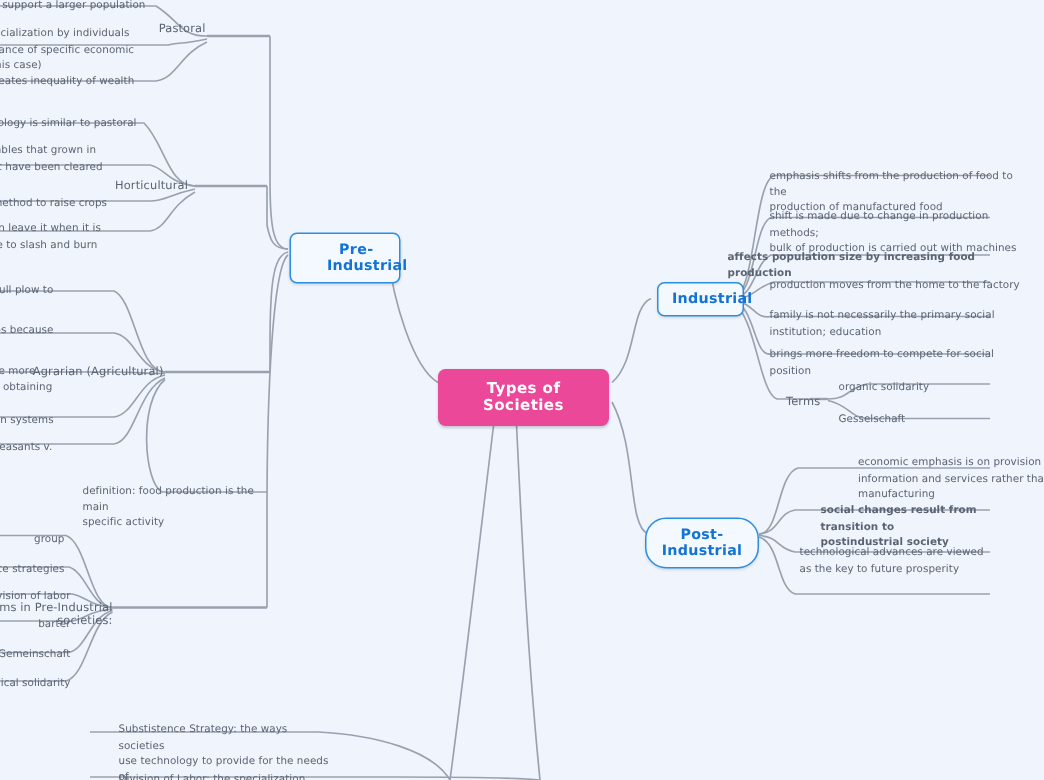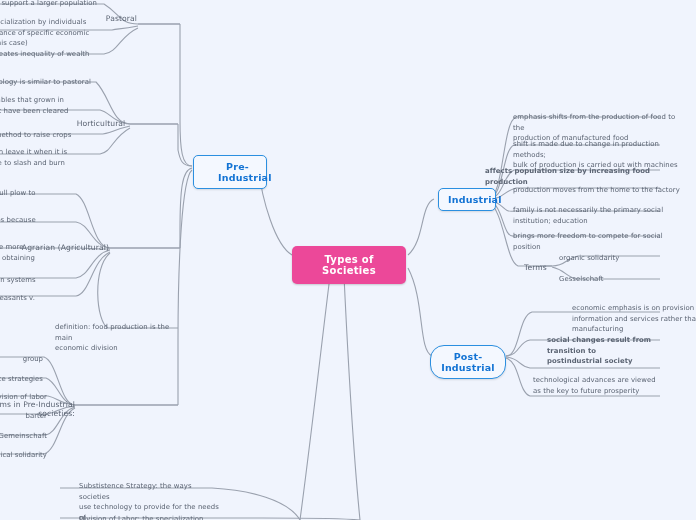--- a/index.html
+++ b/index.html
@@ -196,21 +196,21 @@
 of technology</div>
 
   <div class="node leaf ta-left" style="left:-62px; top:240px; width:142px;">, people can have more
 roles rather than obtaining</div>
 
   <div class="node leaf ta-left" style="left:-62px; top:273px; width:142px;">ent transportation systems</div>
 
   <div class="node leaf ta-left" style="left:-62px; top:291px; width:142px;">us differences (peasants v.</div>
 
   <div class="node leaf ta-left" style="left:52px; top:320px; width:132px;">definition: food production is the main
-economic division</div>
+specific activity</div>
 
   <div class="node leaf ta-right" style="left:-12px; top:352px; width:58px;">group</div>
 
   <div class="node leaf ta-right" style="left:-48px; top:372px; width:94px;">tence strategies</div>
 
   <div class="node leaf ta-right" style="left:-46px; top:390px; width:96px;">division of labor</div>
 
   <div class="node leaf ta-right" style="left:-8px; top:409px; width:58px;">barter</div>
 
   <div class="node leaf ta-right" style="left:-34px; top:429px; width:84px;">Gemeinschaft</div>
@@ -238,21 +238,21 @@
 
   <div class="node leaf ta-left" style="left:556px; top:272px; width:104px;">Gesselschaft</div>
 
   <div class="node leaf ta-left" style="left:530px; top:301px; width:140px;margin-left:39px;">economic emphasis is on provision of
 information and services rather than
 manufacturing</div>
 
   <div class="node leaf ta-left" style="left:544px; top:333px; width:146px;font-weight:bold;">social changes result from transition to
 postindustrial society</div>
 
-  <div class="node leaf ta-left" style="left:530px; top:361px; width:140px;margin-top:12px;">technological advances are viewed
+  <div class="node leaf ta-left" style="left:530px; top:361px; width:140px;">technological advances are viewed
 as the key to future prosperity</div>
 
 
   <div class="node leaf ta-left" style="left:76px; top:479px; width:150px;">Substistence Strategy: the ways societies
 use technology to provide for the needs of
 their members</div>
 
   <div class="node leaf ta-left" style="left:76px; top:512px; width:150px;">Division of Labor: the specialization</div>
 
 </div>

